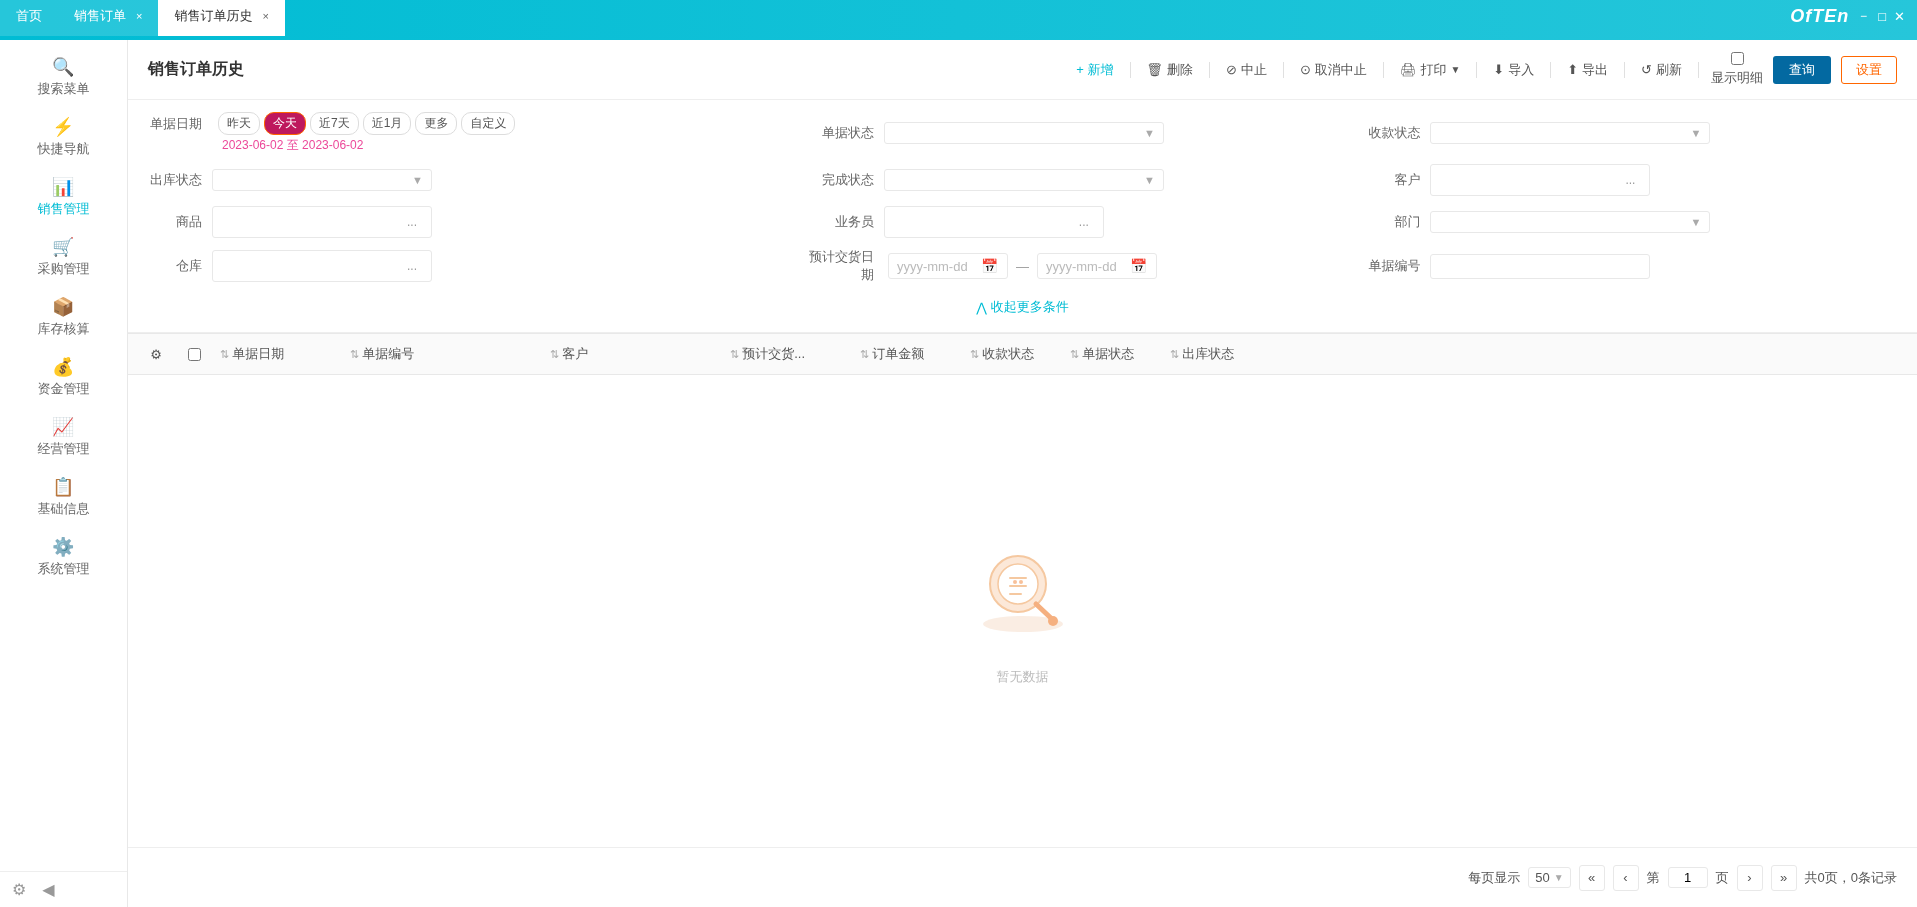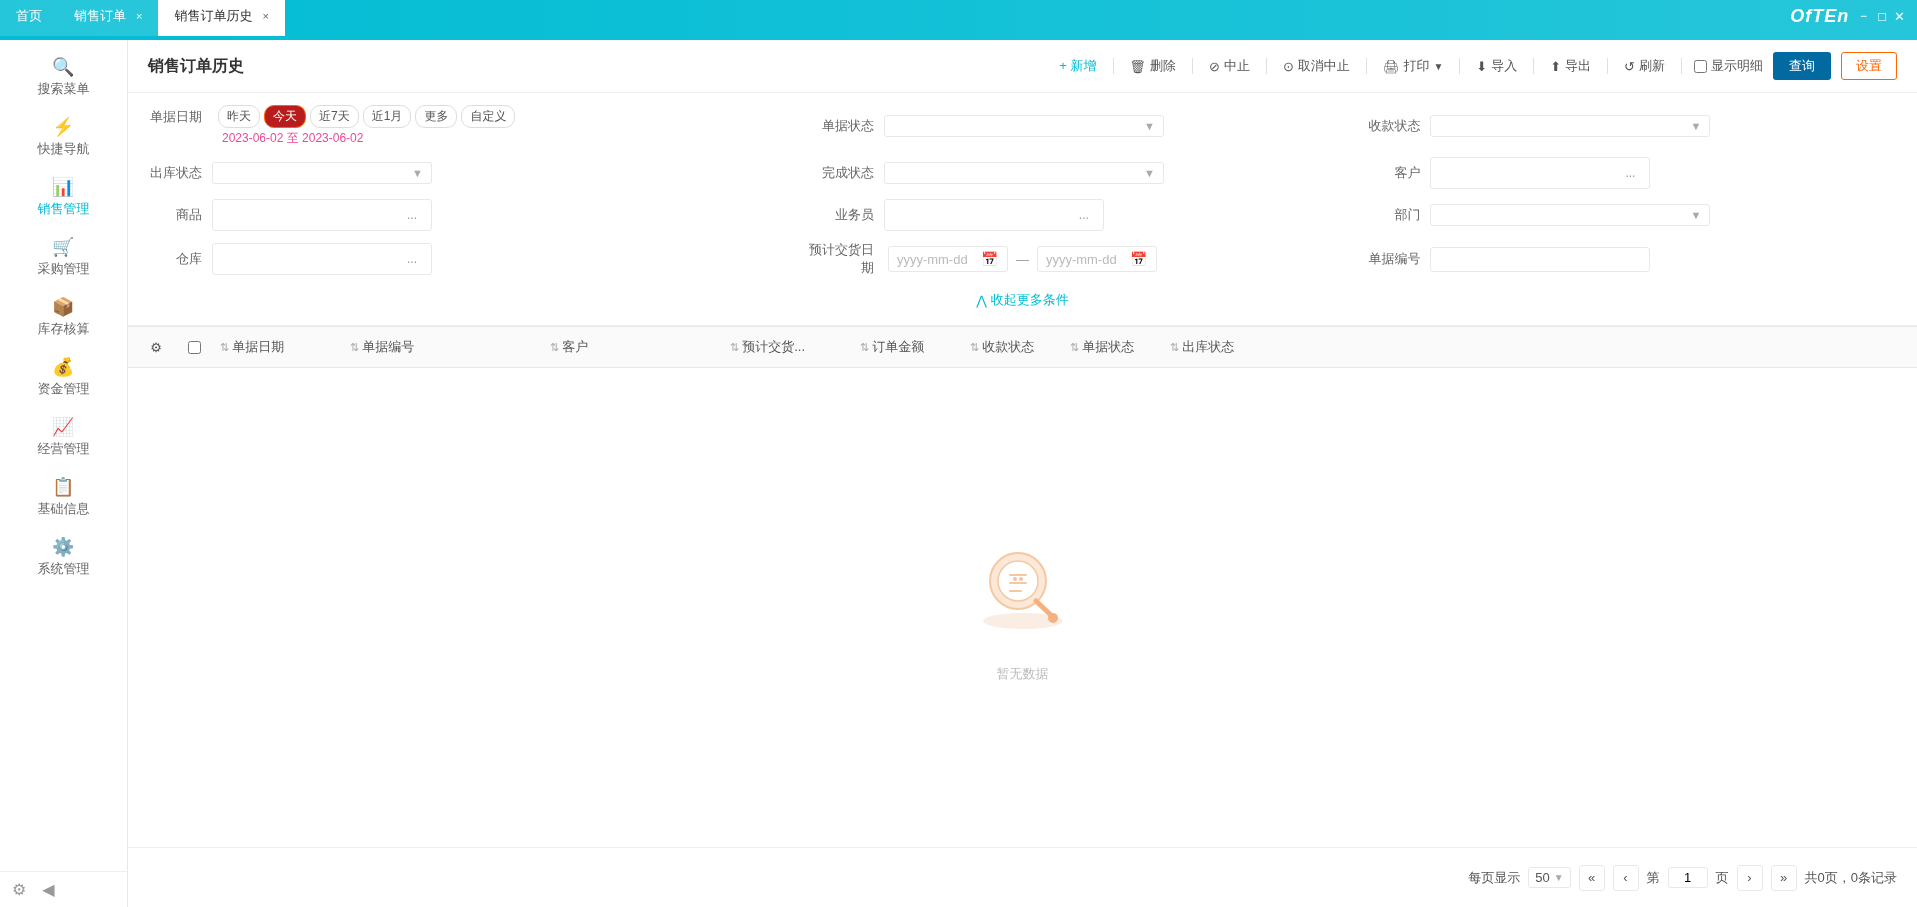--- a/index.html
+++ b/index.html
@@ -166,20 +166,21 @@
       cursor: pointer;
       font-size: 13px;
       background: #fff;
     }
     .display-detail-checkbox {
       display: flex;
       align-items: center;
       gap: 4px;
       font-size: 13px;
       color: #555;
+      flex-direction: column;
     }
 
     
     .filter-area {
       background: #fff;
       padding: 12px 20px;
       border-bottom: 1px solid #eee;
     }
     .filter-row {
       display: flex;
@@ -203,21 +204,21 @@
     .date-btn {
       padding: 2px 8px;
       border-radius: 10px;
       border: 1px solid #ddd;
       cursor: pointer;
       font-size: 12px;
       color: #555;
       background: #fff;
     }
     .date-btn.active-date {
-      background: #b91c1c;
+      background: #be185d;
       color: #fff;
       border-color: #ff6600;
     }
     .date-range-text {
       font-size: 12px;
       color: #ec4899;
       margin-left: 4px;
     }
     .filter-select {
       display: flex;

